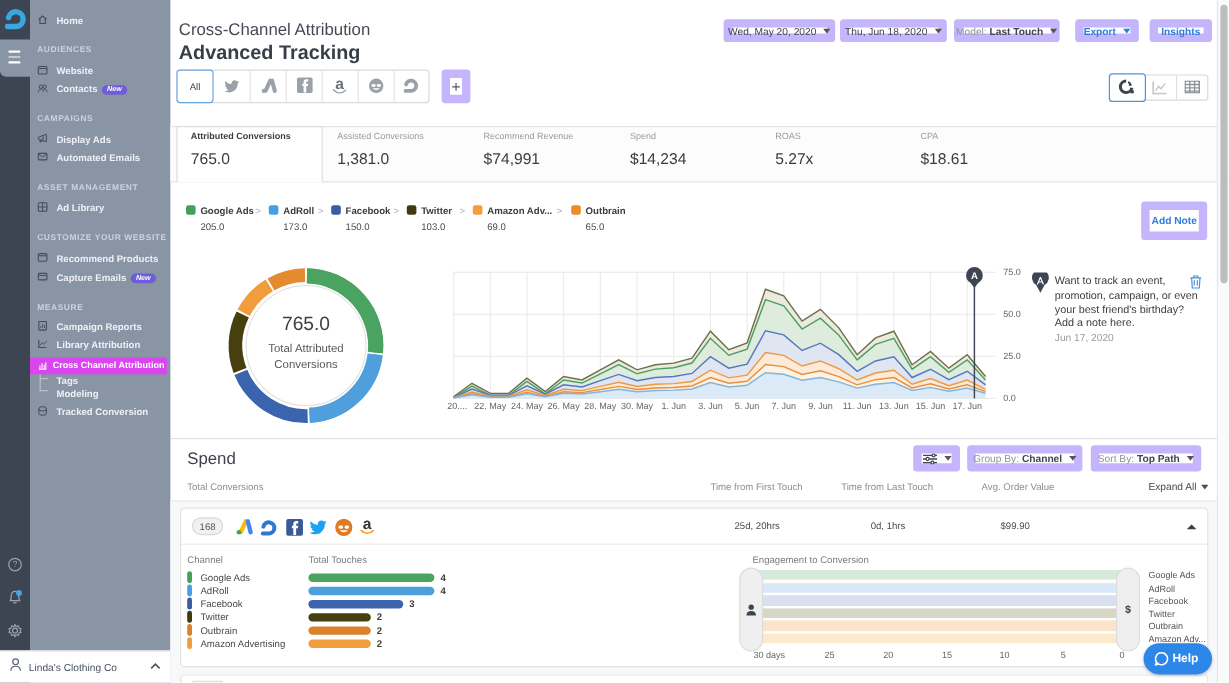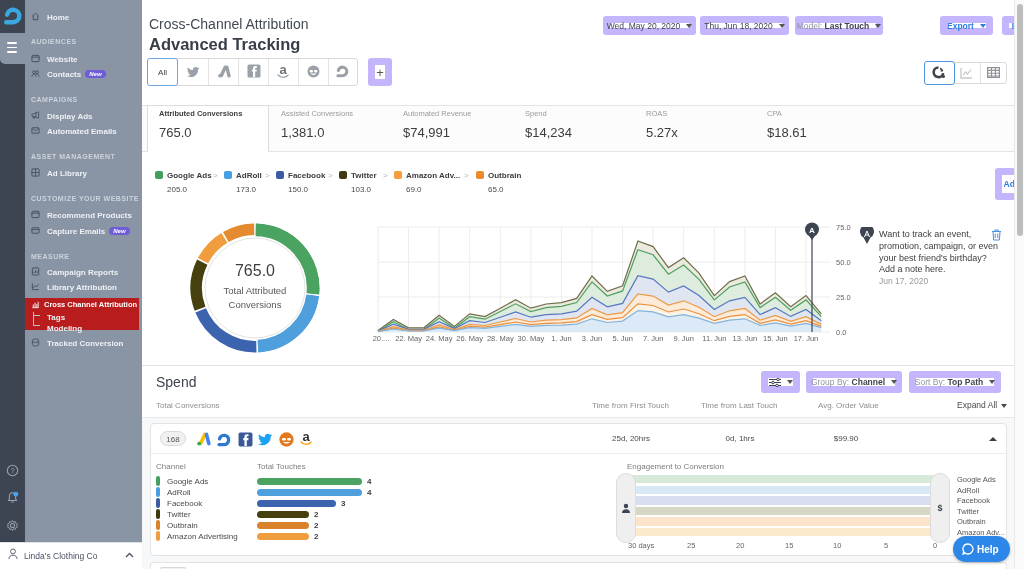--- a/index.html
+++ b/index.html
@@ -8,26 +8,26 @@
 .abs { position:absolute; }
 #strip { left:0; top:0; width:25px; height:569px; background:#3d4553; }
 #sidenav { left:25px; top:0; width:117px; height:569px; background:#8994a5; }
 #hambtn { left:0; top:33px; width:25px; height:31px; background:#8994a5; border-radius:0 0 0 5px; }
 .hline { position:absolute; left:7px; width:10px; height:1.6px; background:#fff; border-radius:1px; }
 #userbar { left:0; top:542px; width:142px; height:27px; background:#fff; border-top:1px solid #dfe2e6; }
 .sechead { position:absolute; left:31px; font-size:7px; font-weight:bold; color:#ccd3db; letter-spacing:0.5px; }
 .mitem { position:absolute; left:47px; font-size:8px; font-weight:600; color:#eef1f5; white-space:nowrap; }
 .micon { position:absolute; left:31px; width:9px; height:9px; }
 .newb { display:inline-block; background:#6e5cd8; color:#fff; font-size:6px; font-style:italic; font-weight:bold; border-radius:5px; padding:1px 4px 1.5px; margin-left:4px; vertical-align:1px; }
-#selitem { left:25px; top:298px; width:114px; height:32px; background:#b91c1c; color:#fff; font-size:7.5px; font-weight:600; line-height:14px; white-space:nowrap; }
+#selitem { left:25px; top:298px; width:114px; height:14px; background:#d946ef; color:#fff; font-size:7.5px; font-weight:600; line-height:14px; white-space:nowrap; }
 .stripicon { position:absolute; left:6px; width:13px; height:13px; }
 svg { display:block; }
 .btn { position:absolute; background:#fff; border:7px solid #c4b5fd; border-radius:3px; font-size:8.5px; color:#3f4450; display:flex; align-items:center; justify-content:center; white-space:nowrap; }
 .caret { display:inline-block; width:0; height:0; border-left:3.5px solid transparent; border-right:3.5px solid transparent; border-top:4px solid #555; margin-left:6px; }
-.bluetext { color:#2b7de0; font-weight:bold;margin-left:44px; }
+.bluetext { color:#2b7de0; font-weight:bold; }
 </style>
 </head>
 <body>
 <div id="strip" class="abs"></div>
 <div id="sidenav" class="abs"></div>
 <div id="hambtn" class="abs">
   <div class="hline" style="top:9px"></div>
   <div class="hline" style="top:13.5px"></div>
   <div class="hline" style="top:18px"></div>
 </div>
@@ -191,21 +191,21 @@
     <rect x="0.6" y="0.6" width="11.8" height="9.8" fill="none" stroke="#8d9299" stroke-width="1.2"></rect>
     <path d="M0.6 3.4 L12.4 3.4 M0.6 6.2 L12.4 6.2 M0.6 9 L12.4 9 M4.5 0.6 L4.5 10.4 M8.5 0.6 L8.5 10.4" stroke="#8d9299" stroke-width="1.1"></path>
   </svg>
 
 <div class="abs" style="left:142px;top:105px;width:882px;height:47px;background:#fcfcfc;border-top:1px solid #e4e4e4;border-bottom:1px solid #e4e4e4"></div>
 <div class="abs" style="left:147px;top:105px;width:122px;height:47px;background:#fff;border:1px solid #dcdcdc;border-bottom:none"></div>
 <div class="abs" style="left:159px;top:109px;font-size:7.5px;font-weight:bold;color:#3d3d3d">Attributed Conversions</div>
 <div class="abs" style="left:159px;top:125px;font-size:13px;color:#3c3c3c">765.0</div>
 <div class="abs" style="left:281px;top:109px;font-size:7.5px;color:#9b9b9b">Assisted Conversions</div>
 <div class="abs" style="left:281px;top:125px;font-size:13px;color:#3c3c3c">1,381.0</div>
-<div class="abs" style="left:403px;top:109px;font-size:7.5px;color:#9b9b9b">Automated Revenue</div>
+<div class="abs" style="left:403px;top:109px;font-size:7.5px;color:#9b9b9b">Recommend Revenue</div>
 <div class="abs" style="left:403px;top:125px;font-size:13px;color:#3c3c3c">$74,991</div>
 <div class="abs" style="left:525px;top:109px;font-size:7.5px;color:#9b9b9b">Spend</div>
 <div class="abs" style="left:525px;top:125px;font-size:13px;color:#3c3c3c">$14,234</div>
 <div class="abs" style="left:646px;top:109px;font-size:7.5px;color:#9b9b9b">ROAS</div>
 <div class="abs" style="left:646px;top:125px;font-size:13px;color:#3c3c3c">5.27x</div>
 <div class="abs" style="left:767px;top:109px;font-size:7.5px;color:#9b9b9b">CPA</div>
 <div class="abs" style="left:767px;top:125px;font-size:13px;color:#3c3c3c">$18.61</div>
 
 <div class="abs" style="left:155px;top:171px;width:8px;height:8px;border-radius:2px;background:#42a05c"></div>
 <div class="abs" style="left:167px;top:171px;font-size:8px;font-weight:bold;color:#3c3c3c">Google Ads</div>

